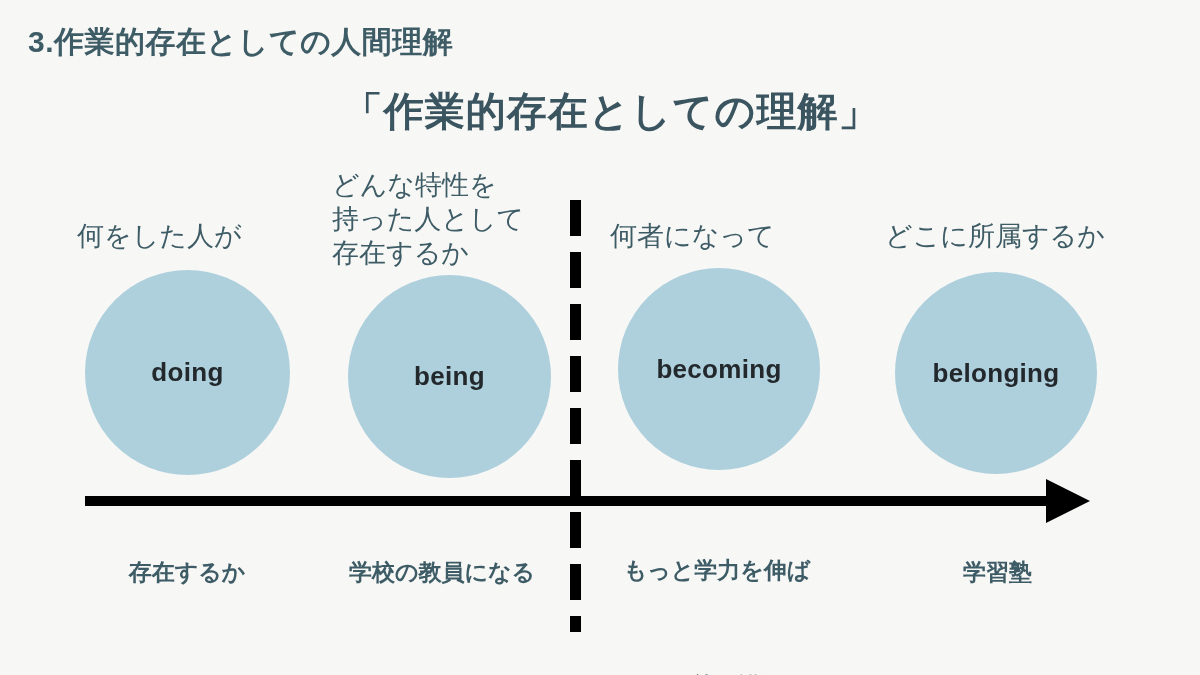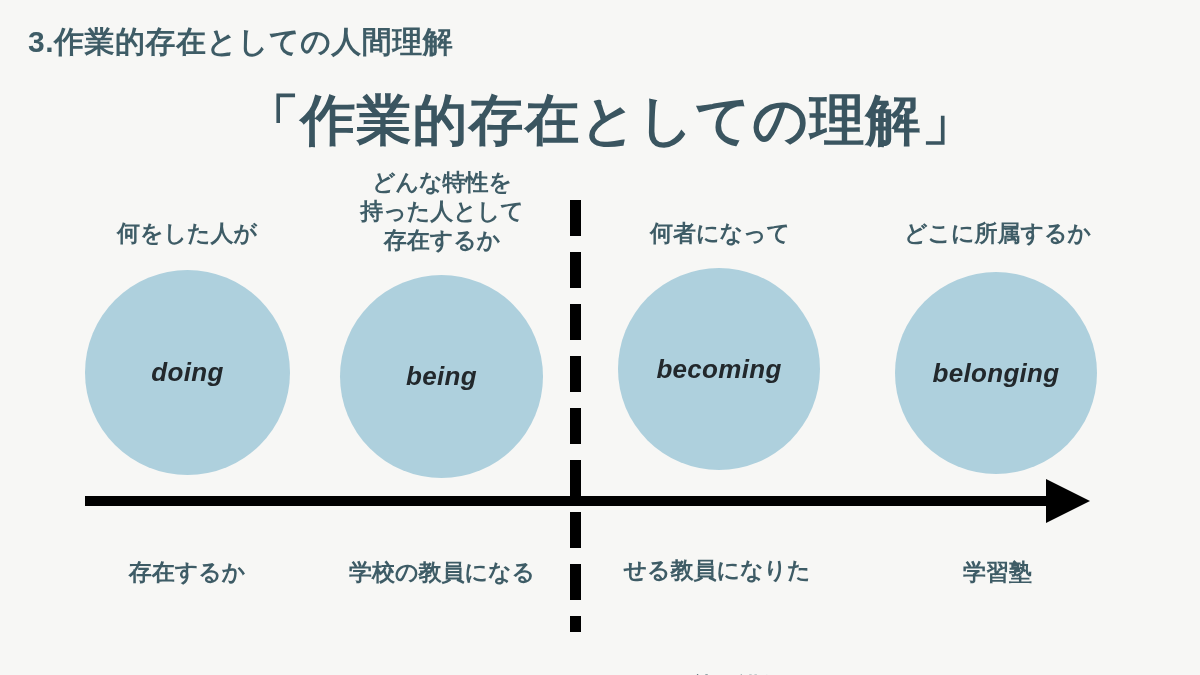--- a/index.html
+++ b/index.html
@@ -36,55 +36,54 @@
   }
 
   .main-title {
     position: absolute;
     left: 0;
     top: 84px;
     width: 1200px;
     text-align: center;
     padding-left: 22px;
     box-sizing: border-box;
-    font-size: 55px;
+    font-size: 40px;
     font-weight: bold;
     color: #3a5560;
     letter-spacing: 1px;
     white-space: nowrap;
   }
 
   
   .circle {
     position: absolute;
     border-radius: 50%;
     background: #aed0dd;
     display: flex;
     align-items: center;
     justify-content: center;
   }
   .circle-label {
     font-size: 26px;
     font-weight: bold;
     color: #22282c;
     letter-spacing: 0.3px;
-    font-style: italic;
   }
 
   #circle-doing      { left: 85px;  top: 270px; width: 205px; height: 205px; }
-  #circle-being      { left: 340px; top: 275px; width: 203px; height: 203px; }
+  #circle-being      { left: 348px; top: 275px; width: 203px; height: 203px; }
   #circle-becoming   { left: 618px; top: 268px; width: 202px; height: 202px; align-items: center; }
   #circle-belonging  { left: 895px; top: 272px; width: 202px; height: 202px; }
 
   
   .top-caption {
     position: absolute;
-    text-align: center;
-    font-size: 23px;
-    font-weight: bold;
+    text-align: left;
+    font-size: 27px;
+    font-weight: normal;
     color: #3e5c66;
     line-height: 1.26;
     white-space: pre-line;
   }
   #caption-doing     { left: 77px;  top: 219px; width: 220px; }
   #caption-being     { left: 332px; top: 168px; width: 220px; }
   #caption-becoming  { left: 610px; top: 219px; width: 220px; }
   #caption-belonging { left: 885px; top: 219px; width: 225px; }
 
   
@@ -178,20 +177,20 @@
   <div id="arrow-line"></div>
   <div id="arrow-head"></div>
 
   <div id="divider"></div>
 
   <div class="bottom-caption" id="bottom-doing">存在するか</div>
 
   <div class="bottom-caption" id="bottom-being">学校の教員になる</div>
 
   <div class="bottom-caption" id="bottom-becoming">
-    <span>せる教員になりた</span><br>
+    <span>もっと学力を伸ば</span><br>
     <br>
     <span>い⇨</span><span class="underline-phrase">塾の講師</span>
   </div>
 
   <div class="bottom-caption" id="bottom-belonging">学習塾</div>
 
 </div>
 
 </body></html>

